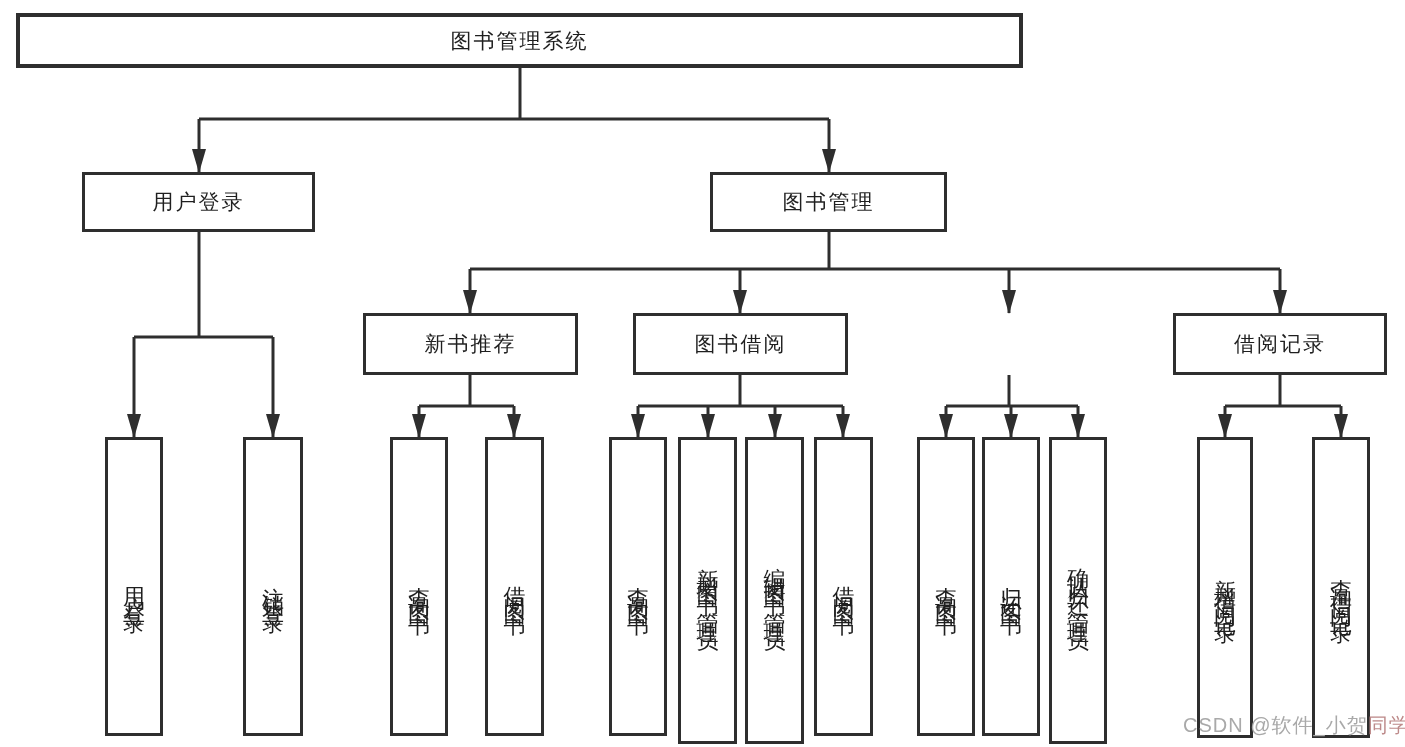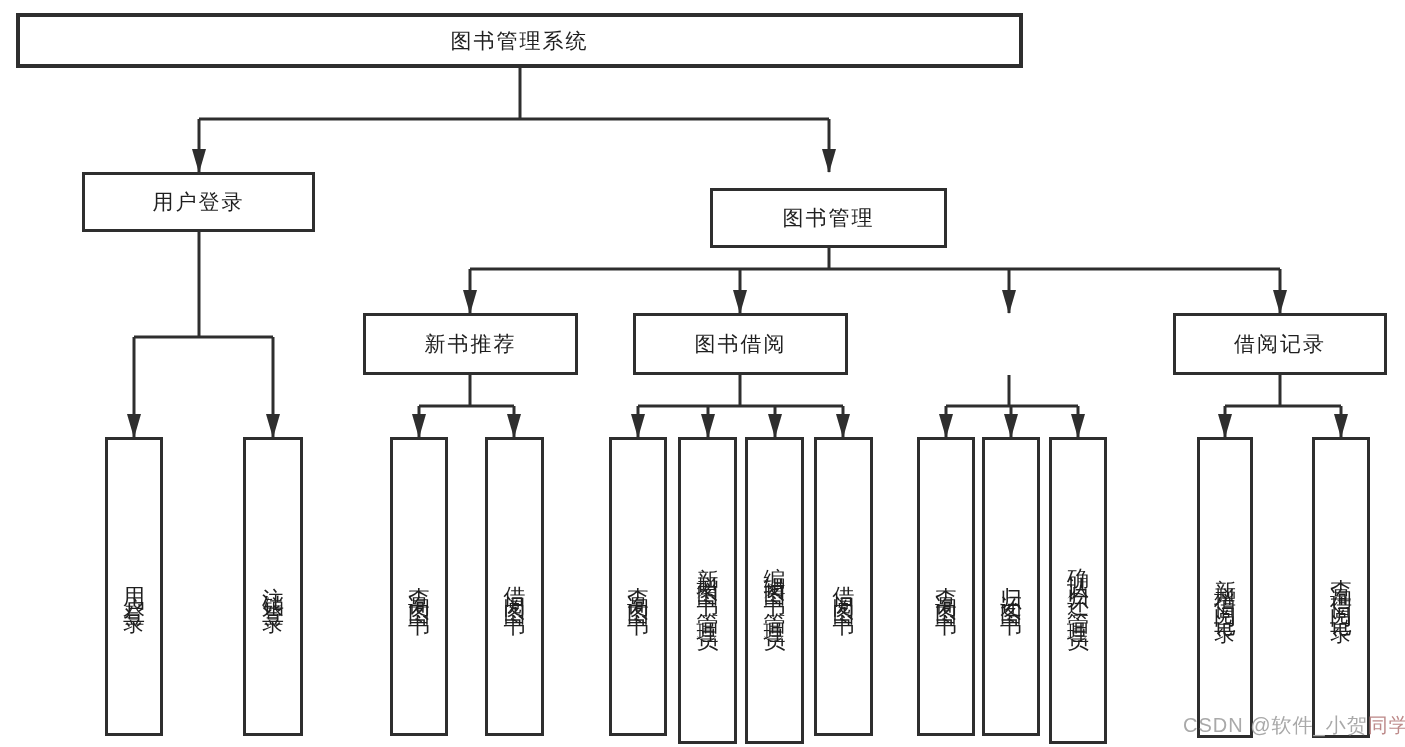--- a/index.html
+++ b/index.html
@@ -131,21 +131,21 @@
     </g>
   </svg>
 
   <div class="node root" style="left:16px; top:13px; width:1007px; height:55px;">
     <span>图书管理系统</span>
   </div>
 
   <div class="node" style="left:82px; top:172px; width:233px; height:60px;">
     <span>用户登录</span>
   </div>
-  <div class="node" style="left:710px; top:188px; width:237px; height:60px;font-family:Liberation Serif, serif;">
+  <div class="node" style="left:710px; top:172px; width:237px; height:60px;font-family:Liberation Serif, serif;">
     <span>图书管理</span>
   </div>
 
   <div class="node" style="left:363px; top:313px; width:215px; height:62px;">
     <span>新书推荐</span>
   </div>
   <div class="node" style="left:633px; top:313px; width:215px; height:62px;">
     <span>图书借阅</span>
   </div>
   <div class="node" style="left:1173px; top:313px; width:214px; height:62px;">

